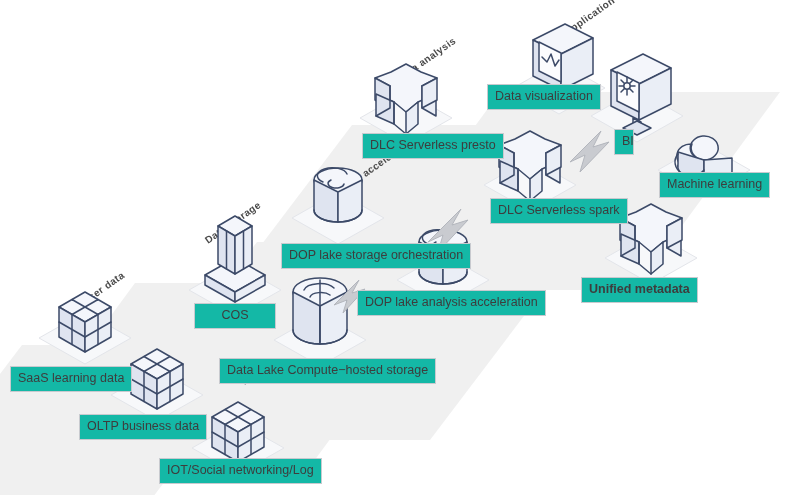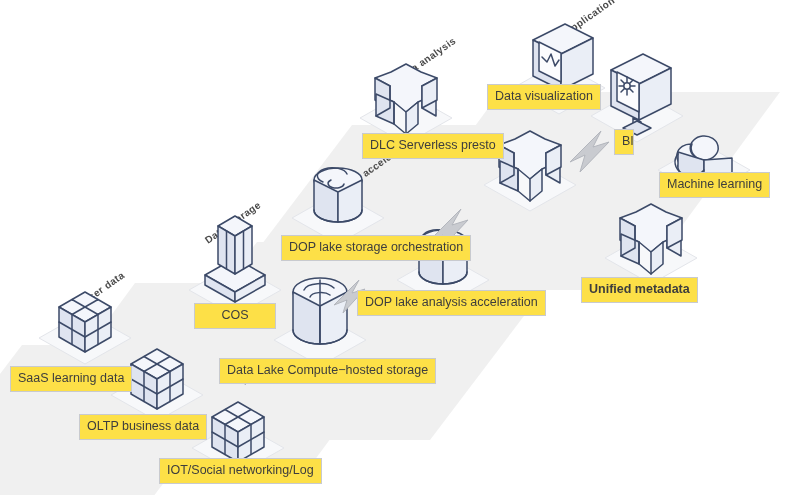--- a/index.html
+++ b/index.html
@@ -7,21 +7,21 @@
        font-family:"Liberation Sans","DejaVu Sans",sans-serif;}
   #stage{position:absolute;left:0;top:0;width:800px;height:495px;}
   svg#diagram{position:absolute;left:0;top:0;width:800px;height:495px;display:block;}
 
   .band{fill:#f0f0f0;stroke:none;}
   .plat{fill:#f7f8fa;stroke:#e3e5ea;stroke-width:1;}
   .bandlabel{font-size:10px;fill:#4a4a4a;font-weight:bold;letter-spacing:.4px;
              font-family:"Liberation Sans","DejaVu Sans",sans-serif;}
   .arrow{fill:#c9cbd0;stroke:#b3b6bd;stroke-width:1;stroke-linejoin:round;}
 
-  .lbl{position:absolute;background:#fde047;border:1px solid #c8cacf;
+  .lbl{position:absolute;background:#14b8a6;border:1px solid #c8cacf;
        color:#3d3d3d;font-size:12.5px;line-height:1;white-space:nowrap;
        padding:5px 7px 6px 7px;box-sizing:border-box;}
 
   
   .ink{stroke:#3c4a68;stroke-width:1.5;stroke-linejoin:round;stroke-linecap:round;}
   .f-top{fill:#f4f6fb;}
   .f-left{fill:#dfe4f0;}
   .f-right{fill:#eaeef6;}
   .f-white{fill:#fbfcfe;}
   .f-none{fill:none;}
@@ -246,23 +246,24 @@
     </g>
   </svg>
 
   <div class="lbl" style="left:10px;  top:366px;">SaaS learning data</div>
   <div class="lbl" style="left:79px;  top:414px;">OLTP business data</div>
   <div class="lbl" style="left:159px; top:458px;">IOT/Social networking/Log</div>
 
   <div class="lbl" style="left:194px; top:303px; width:82px; text-align:center;">COS</div>
   <div class="lbl" style="left:219px; top:358px;">Data Lake Compute−hosted storage</div>
 
-  <div class="lbl" style="left:281px; top:235px;">DOP lake storage orchestration</div>
+  <div class="lbl" style="left:281px; top:243px;">DOP lake storage orchestration</div>
   <div class="lbl" style="left:362px; top:133px;">DLC Serverless presto</div>
 
   <div class="lbl" style="left:357px; top:290px;">DOP lake analysis acceleration</div>
+  <div class="lbl" style="left:490px; top:198px;">DLC Serverless spark</div>
 
   <div class="lbl" style="left:487px; top:84px;">Data visualization</div>
   <div class="lbl" style="left:614px; top:129px; width:20px; text-align:center;">BI</div>
   <div class="lbl" style="left:659px; top:172px;">Machine learning</div>
   <div class="lbl" style="left:581px; top:277px;font-weight:bold;">Unified metadata</div>
 
 </div>
 
 </body></html>

